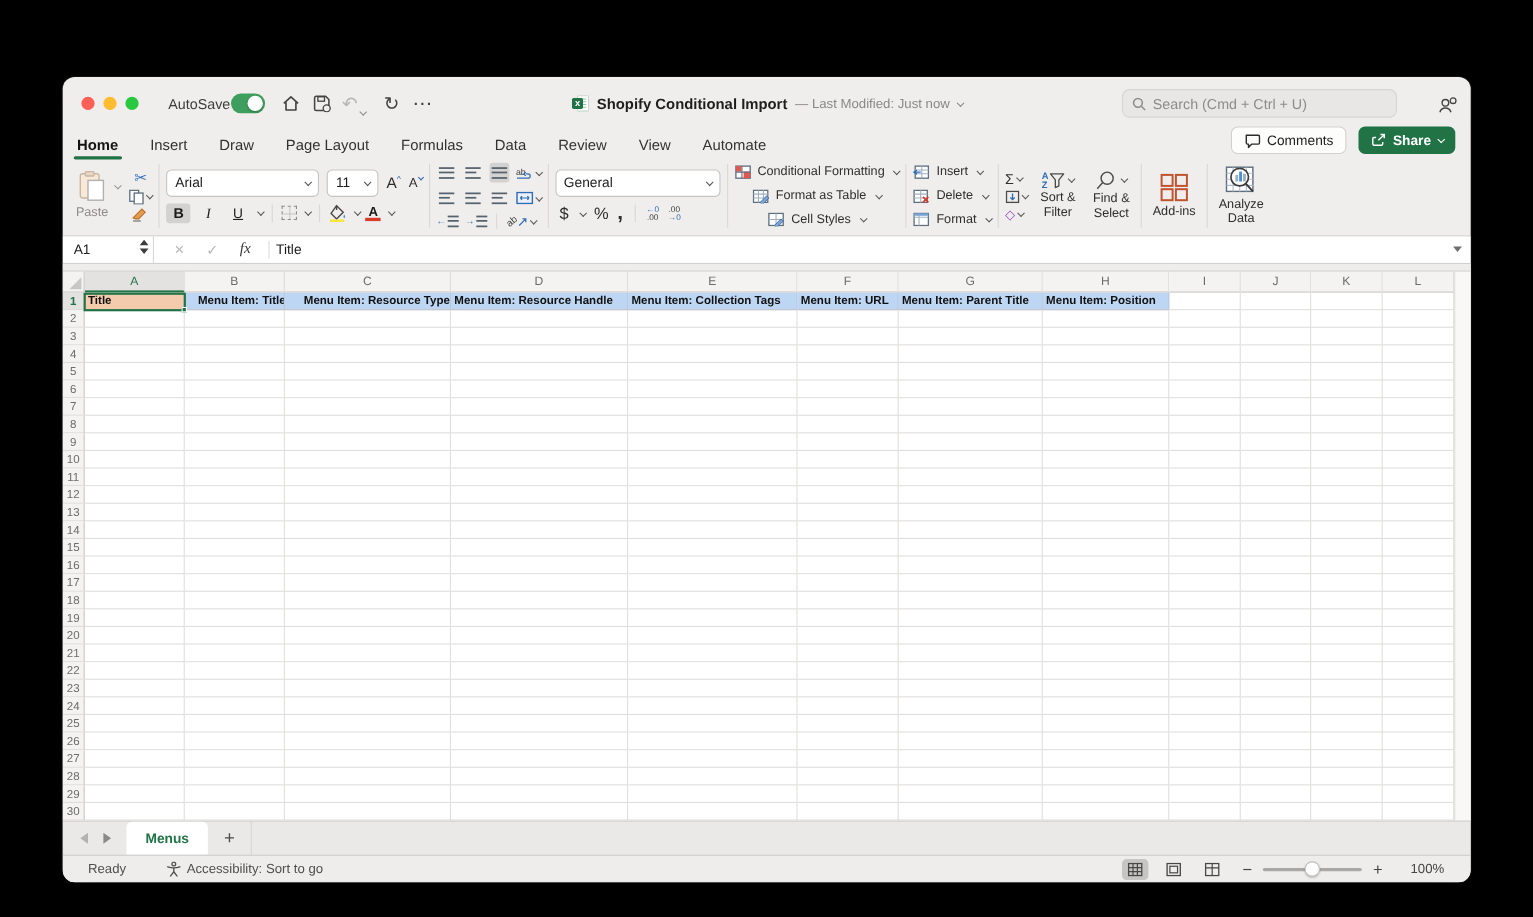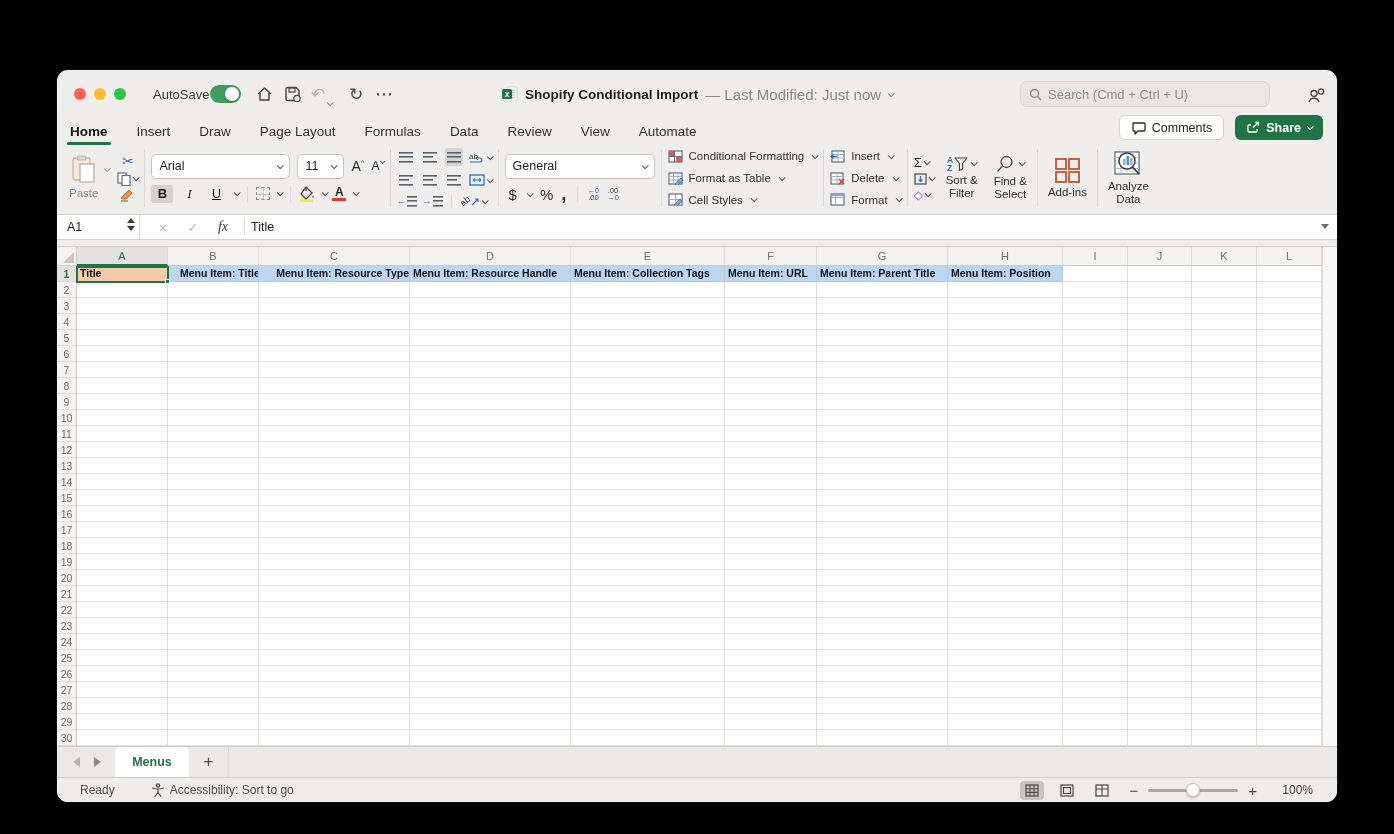--- a/index.html
+++ b/index.html
@@ -19,21 +19,21 @@
   .toggle { position:absolute; left:153px; top:15px; width:31px; height:18px; border-radius:9px;
             background:#3e9e5d; }
   .toggle .knob { position:absolute; right:2px; top:2px; width:14px; height:14px; border-radius:50%;
                   background:#fff; box-shadow:0 1px 2px rgba(0,0,0,.25); }
   .tb-icon { position:absolute; top:13px; width:22px; height:22px; display:flex; align-items:center;
              justify-content:center; color:#444341; font-size:16px; }
   .tb-chev { position:absolute; top:22px; color:#8f8d8b; }
   .title-cluster { position:absolute; left:0; right:0; top:0; height:48px; display:flex;
                    align-items:center; justify-content:center; gap:7px; pointer-events:none; }
   .doc-title { font-size:13.5px; font-weight:bold; color:#1f1e1d; }
-  .doc-modified { font-size:15px; color:#8a8886; }
+  .doc-modified { font-size:12px; color:#8a8886; }
   .search-field { position:absolute; left:963px; top:11px; width:250px; height:26px;
                   background:#e9e7e6; border:1px solid #d7d5d3; border-radius:7px;
                   display:flex; align-items:center; padding:0 8px; gap:6px; }
   .search-field input { border:none; outline:none; background:transparent; font-size:13px;
                         color:#1f1e1d; width:100%; font-family:"Liberation Sans",sans-serif; }
   .search-field input::placeholder { color:#8e8c8a; }
 
   
   .tabsrow { position:absolute; left:0; top:48px; width:100%; height:26px; }
   .tabs { position:absolute; left:12px; top:0; display:flex; gap:27px; height:100%; align-items:center; }
@@ -401,21 +401,21 @@
           <span style="font-size:7.5px;color:#3c3b39">.00</span>
         </div>
         <div style="display:flex;flex-direction:column;align-items:center;line-height:7px">
           <span style="font-size:7.5px;color:#3c3b39">.00</span>
           <span style="font-size:7.5px;color:#2e6cb5">→0</span>
         </div>
       </div>
     </div>
     <div class="rdiv"></div>
 
-    <div class="grp" style="flex-direction:column;gap:3px;justify-content:center;align-items:flex-start">
+    <div class="grp" style="flex-direction:column;gap:3px;justify-content:center;align-items:center">
       <div class="styles-row">
         <svg width="15" height="13" viewBox="0 0 15 13">
               <rect x="1" y="1" width="13" height="11" fill="#fff" stroke="#5e6f80" stroke-width="1.2"></rect>
               <rect x="1" y="1" width="5" height="5" fill="#e2574c"></rect>
               <rect x="8" y="6" width="6" height="6" fill="#e2574c"></rect>
               <path d="M1 6.5 h13 M6.5 1 v11" stroke="#5e6f80" stroke-width="1"></path>
             </svg>
         <span class="rib-label">Conditional Formatting</span>
         <span class="chev small-chev"></span>
       </div>

